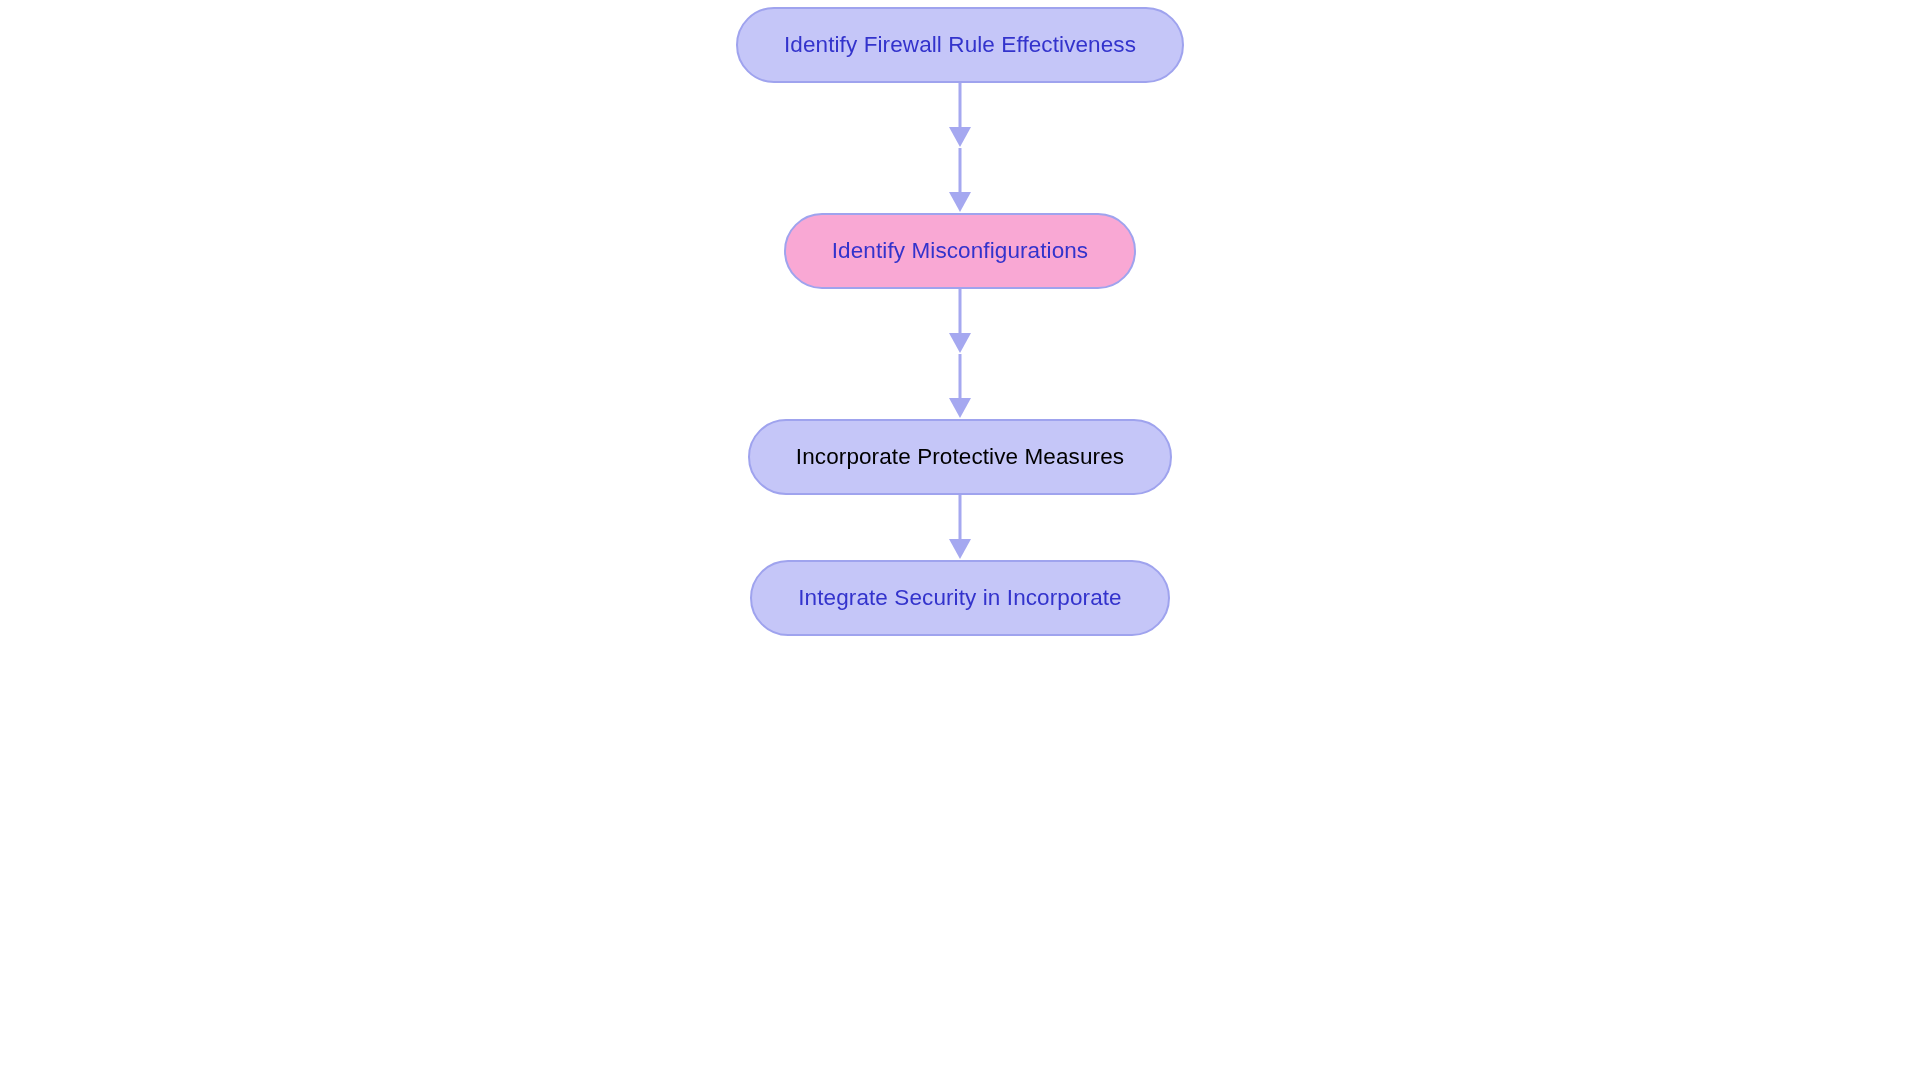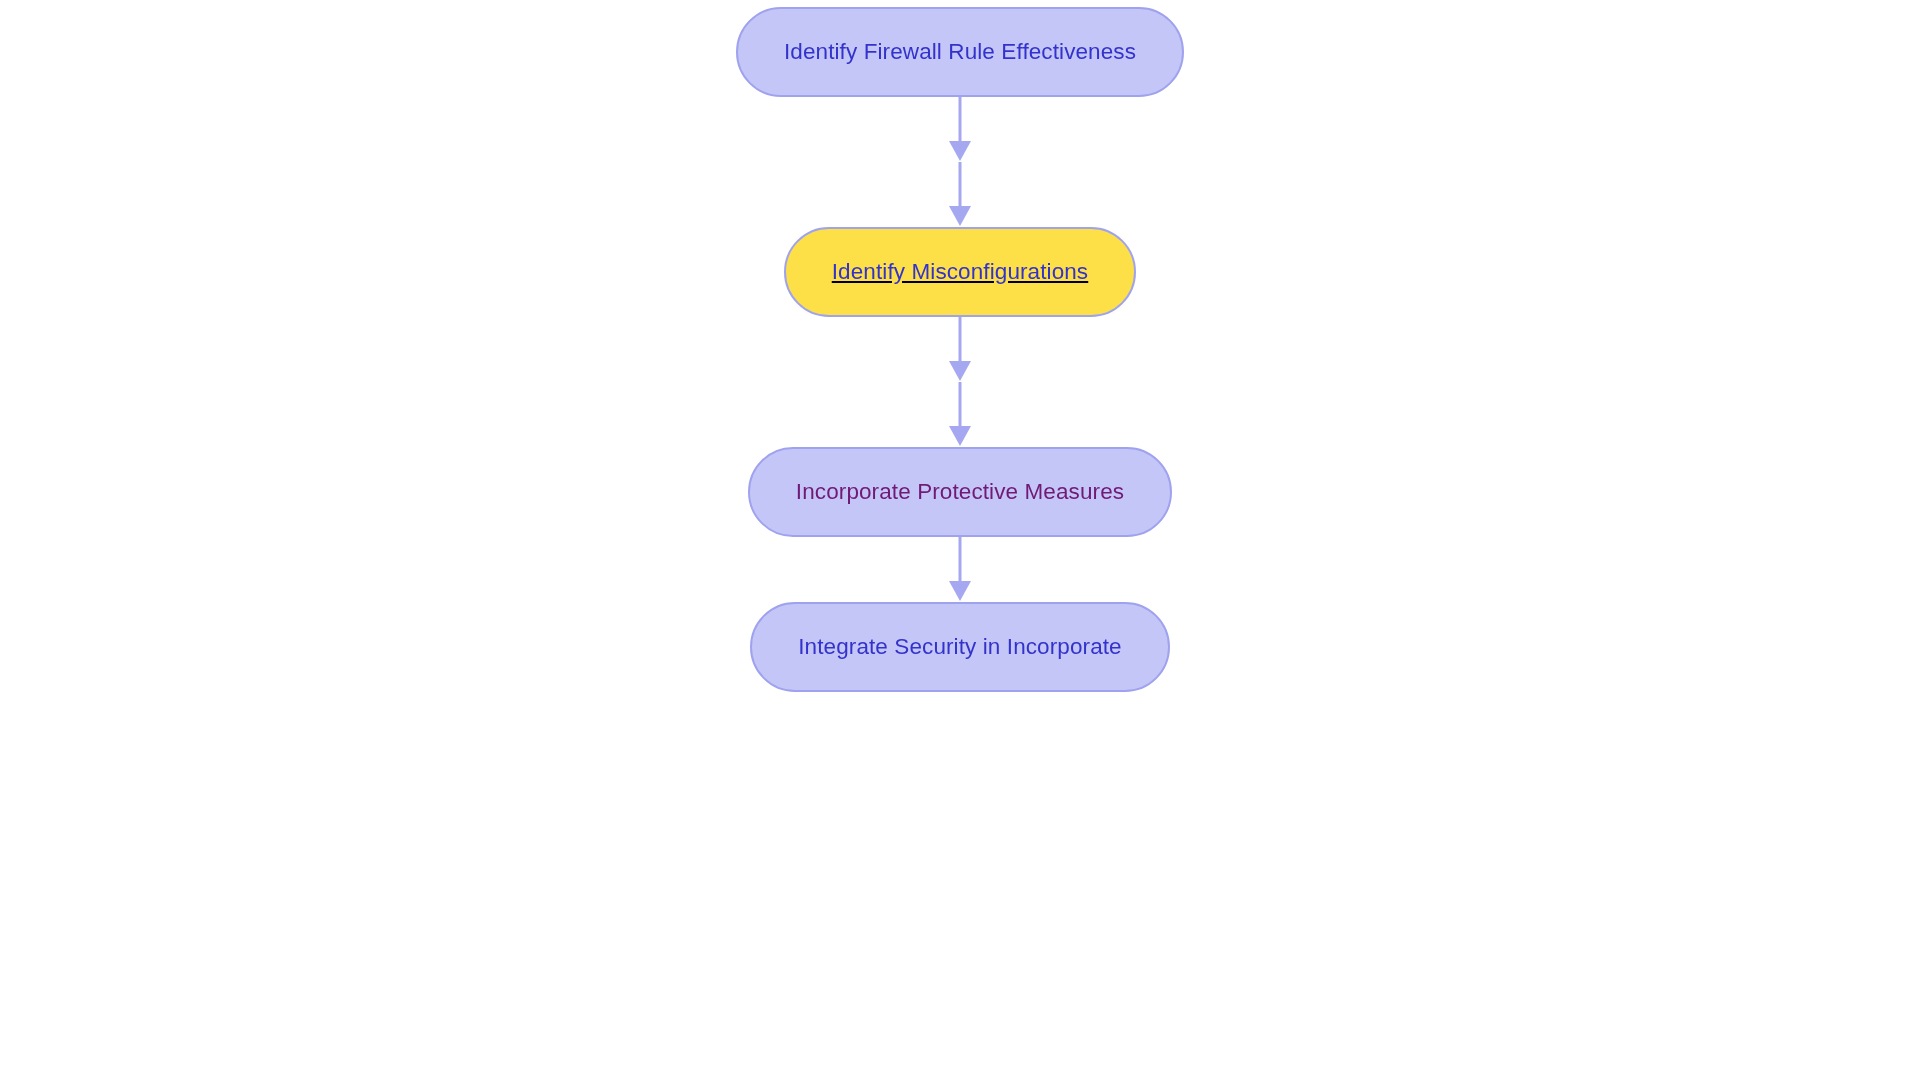--- a/index.html
+++ b/index.html
@@ -30,21 +30,21 @@
     height: 1083px;
     display: flex;
     flex-direction: column;
     align-items: center;
     justify-content: flex-start;
   }
 
   .node {
     position: relative;
     box-sizing: border-box;
-    height: 90px;
+    height: 76px;
     display: flex;
     align-items: center;
     justify-content: flex-end;
     background: #c5c6f8;
     border: 2px solid #9fa3ee;
     border-radius: 45px;
     padding: 0 46px;
     z-index: 2;
   }
 
@@ -105,37 +105,37 @@
       <div class="line" style="background: rgb(165, 168, 240);"></div>
       <div class="head" style="border-top-color: rgb(165, 168, 240);"></div>
     </div>
 
 
     <div class="connector">
       <div class="line" style="background: rgb(165, 168, 240);"></div>
       <div class="head" style="border-top-color: rgb(165, 168, 240);"></div>
     </div>
 
-    <div class="node" style="background: #fde047; border-color: rgb(159, 163, 238); text-decoration: underline;">
+    <div class="node" style="background: #f9a8d4; border-color: rgb(159, 163, 238);">
       <span class="node-label" style="color: rgb(51, 51, 204);">Identify Misconfigurations</span>
     </div>
 
     <div class="connector">
       <div class="line" style="background: rgb(165, 168, 240);"></div>
       <div class="head" style="border-top-color: rgb(165, 168, 240);"></div>
     </div>
 
 
     <div class="connector">
       <div class="line" style="background: rgb(165, 168, 240);"></div>
       <div class="head" style="border-top-color: rgb(165, 168, 240);"></div>
     </div>
 
     <div class="node" style="background: rgb(197, 198, 248); border-color: rgb(159, 163, 238);">
-      <span class="node-label" style="color: #701a75;">Incorporate Protective Measures</span>
+      <span class="node-label" style="color: #000000;">Incorporate Protective Measures</span>
     </div>
 
     <div class="connector">
       <div class="line" style="background: rgb(165, 168, 240);"></div>
       <div class="head" style="border-top-color: rgb(165, 168, 240);"></div>
     </div>
 
     <div class="node" style="background: rgb(197, 198, 248); border-color: rgb(159, 163, 238);">
       <span class="node-label" style="color: rgb(51, 51, 204);">Integrate Security in Incorporate</span>
     </div>

